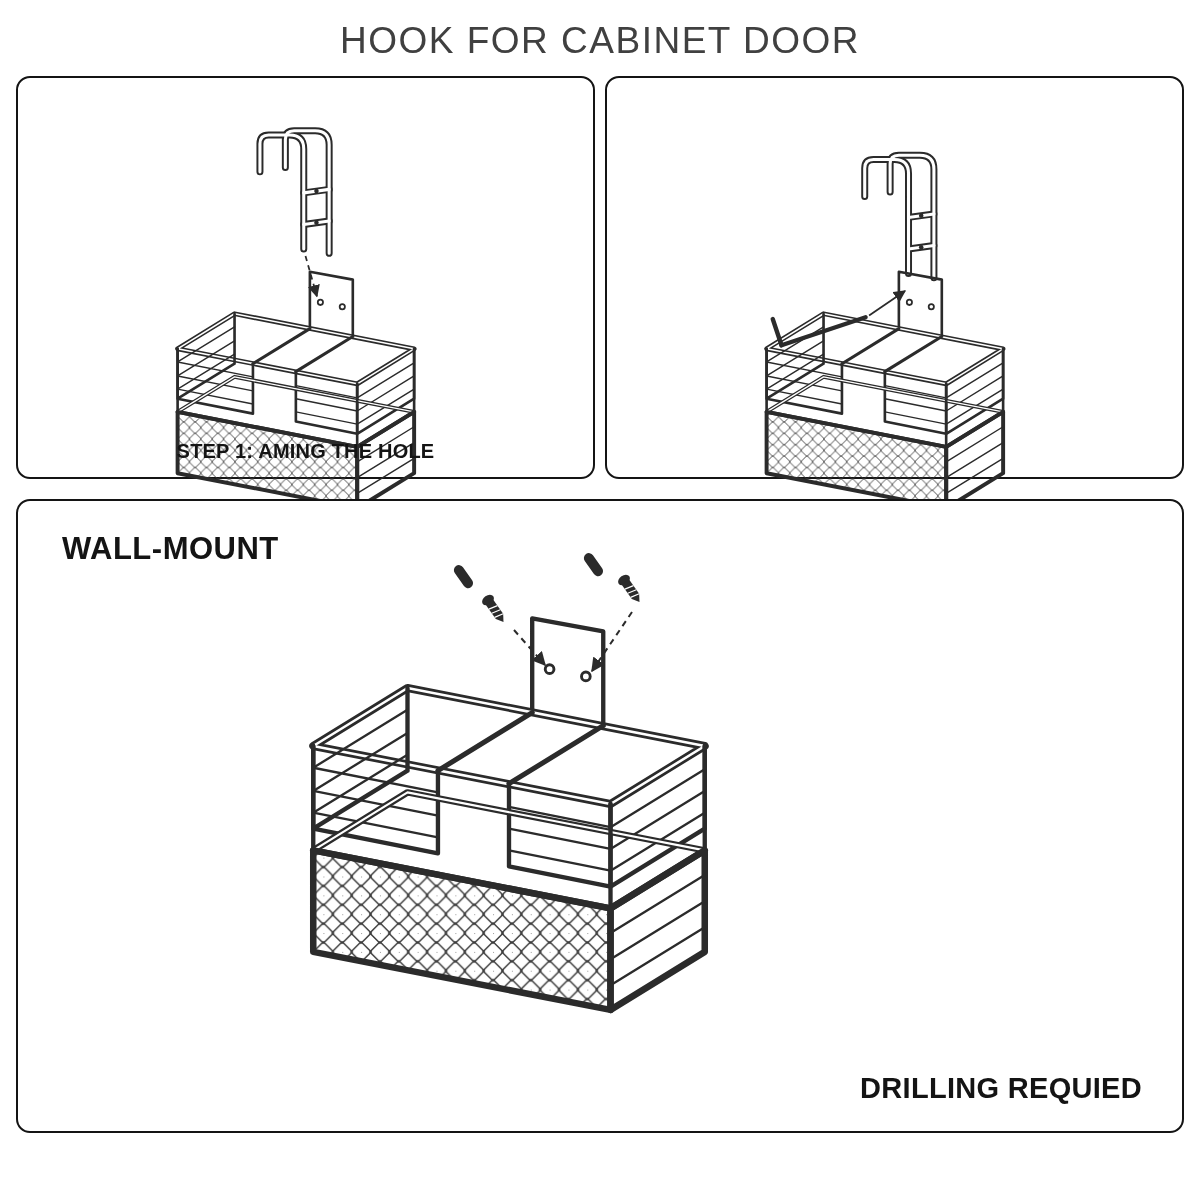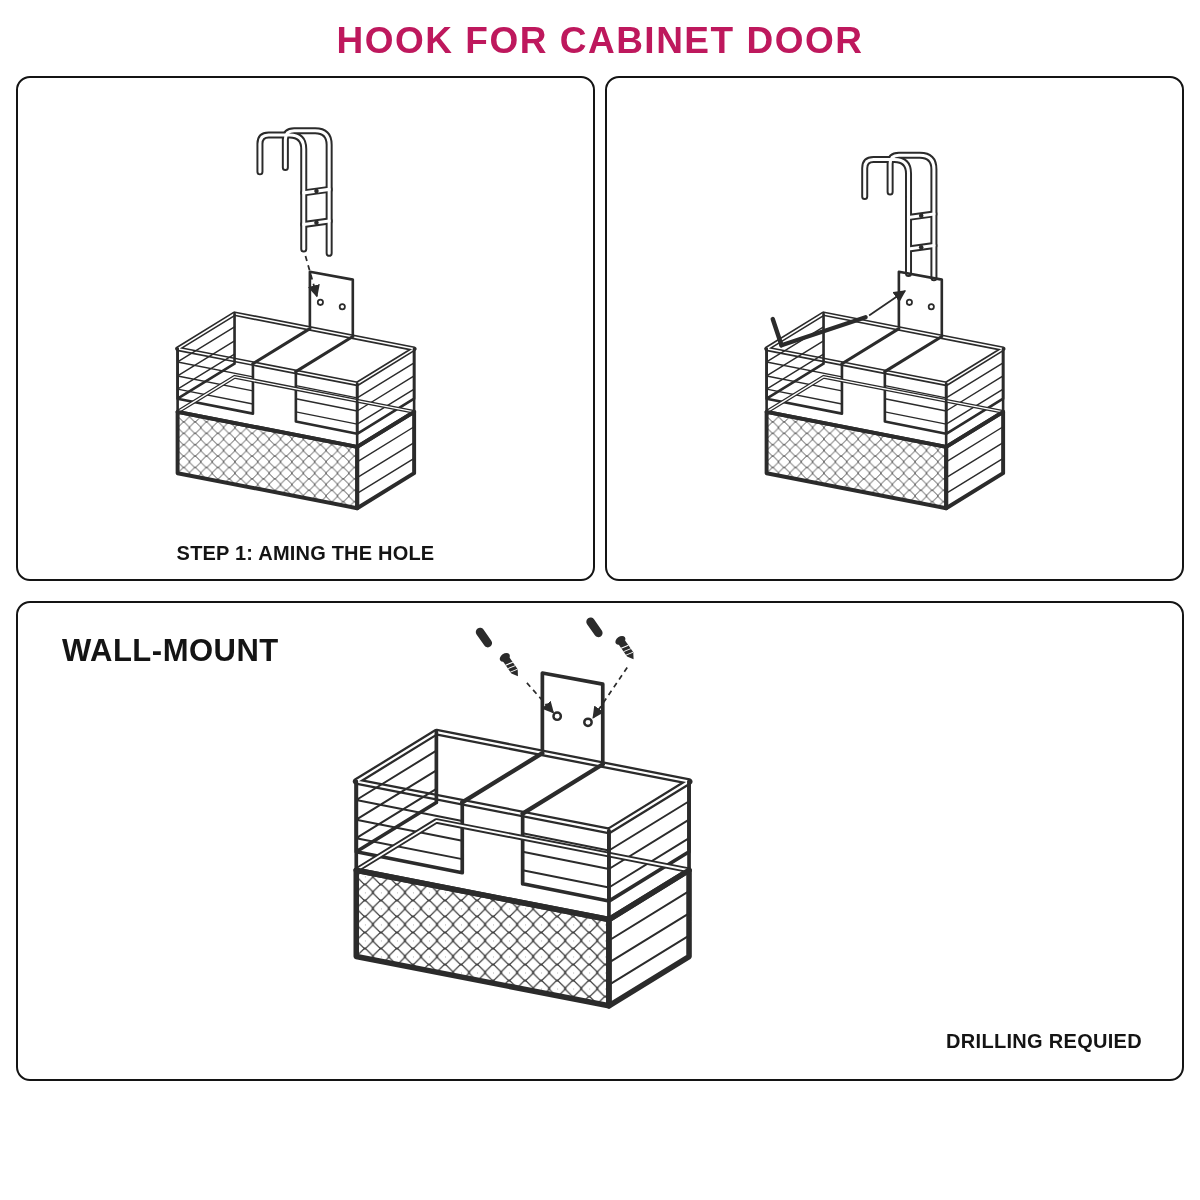--- a/index.html
+++ b/index.html
@@ -8,82 +8,82 @@
     width: 1200px;
     height: 1200px;
     background: #ffffff;
     font-family: "Liberation Sans", sans-serif;
     color: #222222;
     overflow: hidden;
   }
   .page-title {
     text-align: center;
     font-size: 37px;
-    font-weight: 700;
+    font-weight: 400;
     letter-spacing: 1.5px;
     margin: 20px 0 14px 0;
-    color: #be185d;
+    color: #404040;
   }
   .steps-row {
     display: flex;
     gap: 10px;
     margin: 0 16px;
   }
   .panel {
     position: relative;
     border: 2.5px solid #141414;
     border-radius: 14px;
     background: #ffffff;
     box-sizing: border-box;
   }
   .step-panel {
     flex: 1 1 0;
-    height: 505px;
+    height: 403px;
   }
   .step-art {
     display: block;
     width: 100%;
     height: 438px;
     margin-top: 8px;
   }
   .step-caption {
     position: absolute;
     left: 0; right: 0;
     bottom: 14px;
     text-align: center;
     font-weight: bold;
     font-size: 20px;
     letter-spacing: 0.2px;
     white-space: nowrap;
     color: #141414;
   }
   .wall-panel {
     margin: 20px 16px 0 16px;
-    height: 480px;
+    height: 634px;
   }
   .wall-art {
     position: absolute;
     inset: 0;
     width: 100%;
     height: 100%;
   }
   .wall-label {
     position: absolute;
     top: 30px;
     left: 44px;
     font-size: 31px;
     font-weight: 800;
     letter-spacing: 0.5px;
     color: #141414;
   }
   .wall-note {
     position: absolute;
     right: 40px;
     bottom: 26px;
-    font-size: 20px;
+    font-size: 29px;
     font-weight: bold;
     letter-spacing: 0.3px;
     color: #141414;
   }
   .arrow {
     stroke: #2b2b2b;
     stroke-width: 2;
     fill: none;
     marker-end: url(#arr);
   }

